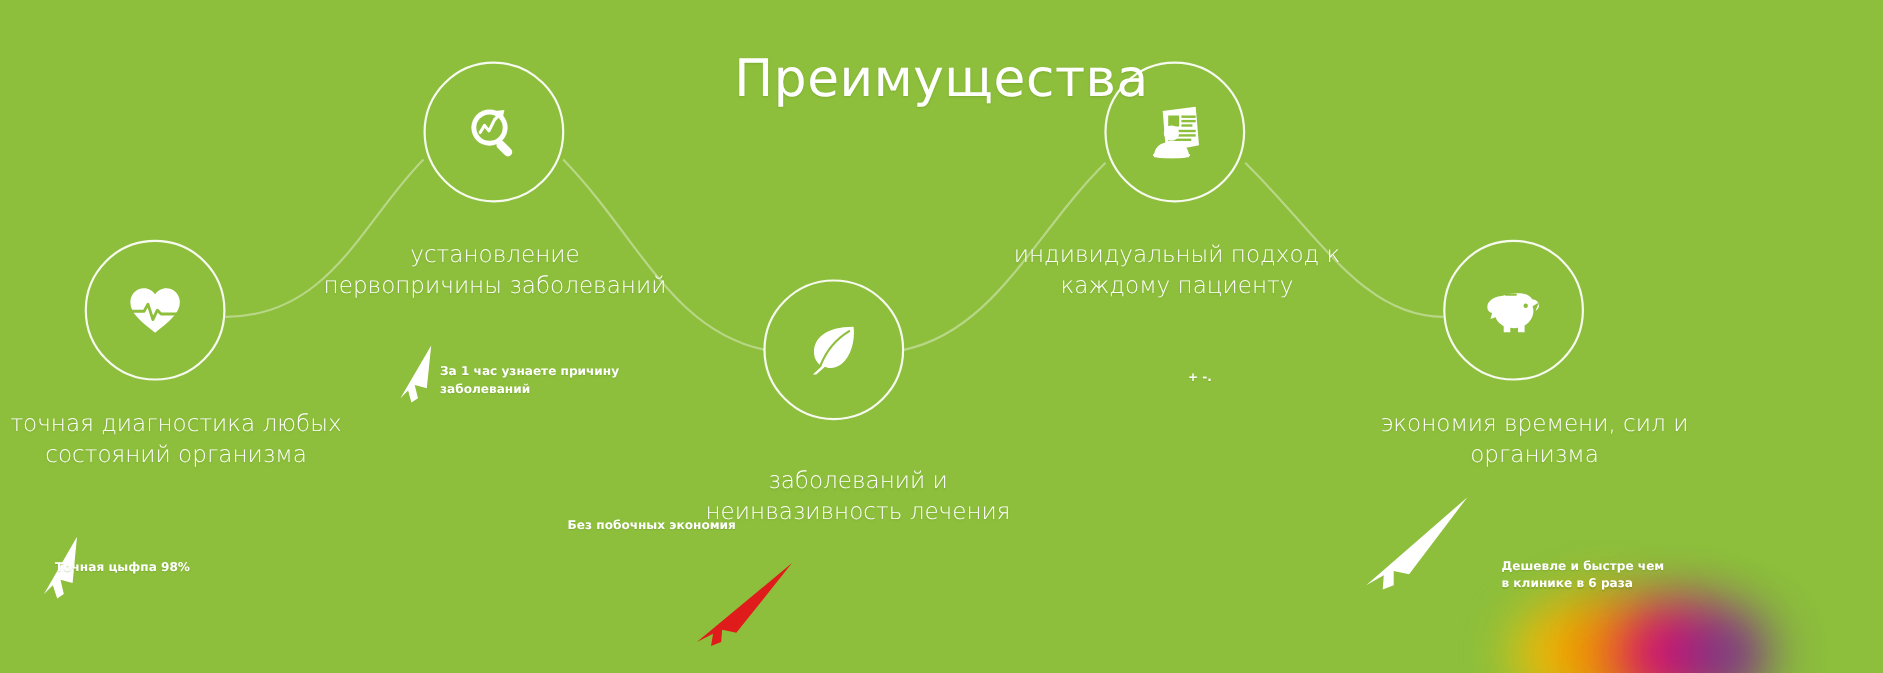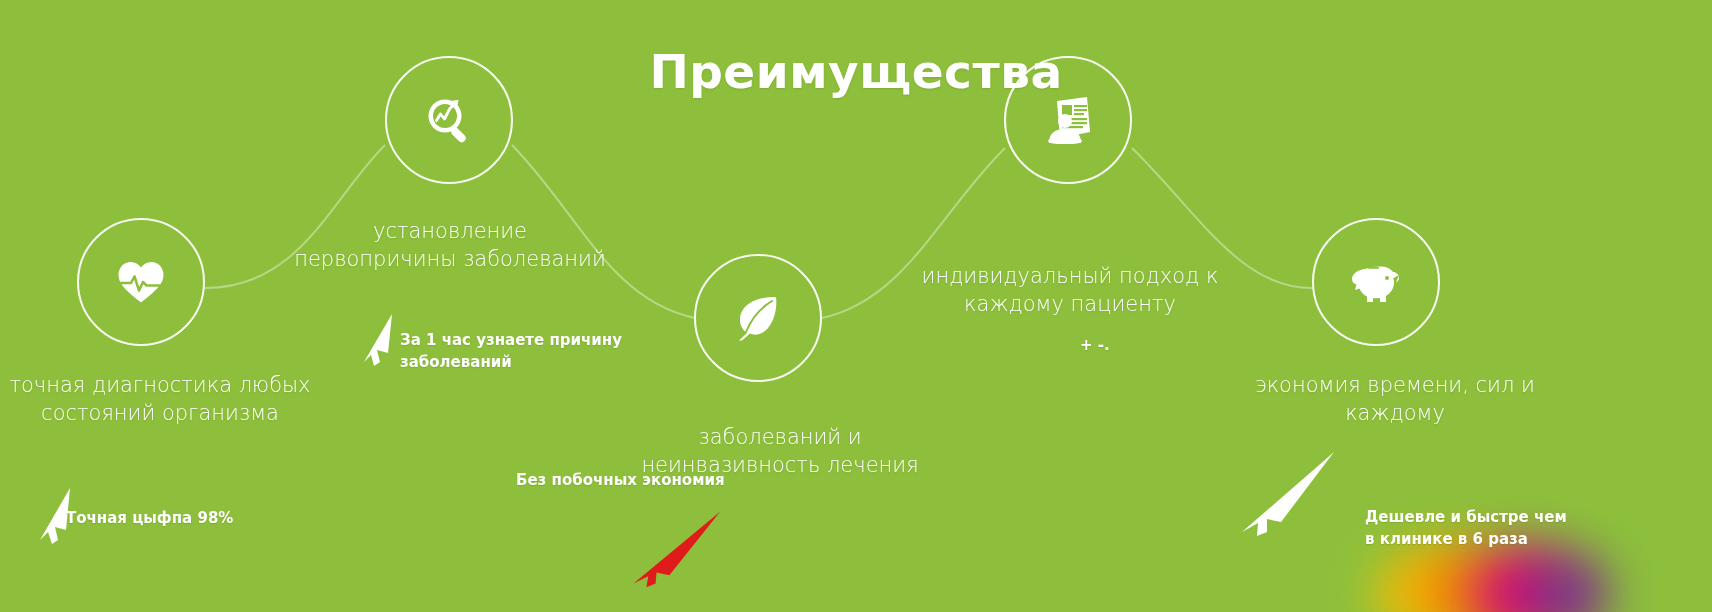--- a/index.html
+++ b/index.html
@@ -20,21 +20,21 @@
   .blob.magenta{width:110px;height:90px;background:#d6007f;left:1470px;top:548px;}
   .blob.violet{width:80px;height:70px;background:#6d2f8f;left:1528px;top:560px;}
   .blob.orange2{width:70px;height:60px;background:#ef7d00;left:1468px;top:575px;}
 
   
   .wave{position:absolute;left:0;top:0;width:1712px;height:612px;pointer-events:none;}
 
   
   .title{
     position:absolute;left:0;top:44px;width:1712px;text-align:center;
-    color:#ffffff;font-size:47px;font-weight:700;letter-spacing:.5px;
+    color:#ffffff;font-size:47px;font-weight:400;letter-spacing:.5px;
     font-family:"DejaVu Sans", sans-serif;
     text-shadow:0 1px 2px rgba(80,120,20,.25);
   }
 
   
   .node{position:absolute;}
   .circle{
     position:absolute;border-radius:50%;
     border:2px solid rgba(255,255,255,.92);
     box-sizing:border-box;
@@ -47,21 +47,21 @@
     position:absolute;color:#ffffff;font-weight:300;
     font-size:21px;line-height:1.32;text-align:center;
     text-shadow:0 1px 2px rgba(80,120,20,.22);
     font-family:"DejaVu Sans", sans-serif;
     white-space:pre-line;
   }
 
   
   .note{
     position:absolute;color:#ffffff;font-weight:700;
-    font-size:15px;line-height:1.45;
+    font-size:11px;line-height:1.45;
     font-family:"DejaVu Sans", sans-serif;
     text-shadow:0 1px 1px rgba(80,120,20,.25);
     white-space:pre-line;
   }
 
   
   .arrow{position:absolute;pointer-events:none;}
 </style>
 </head>
 <body>
@@ -92,21 +92,21 @@
           <path fill="#ffffff" d="M23 41.5 C 10 31 0.5 24 0.5 13.8 C 0.5 6.3 6.1 1 12.8 1 C 17 1 20.7 3.2 23 6.6 C 25.3 3.2 29 1 33.2 1 C 39.9 1 45.5 6.3 45.5 13.8 C 45.5 24 36 31 23 41.5 Z"></path>
           <path fill="none" stroke="#8dbf3c" stroke-width="2.6" stroke-linejoin="round" stroke-linecap="round" d="M2 22 H13 L16.5 15.5 L21 29.5 L25 21 L28.5 24.5 H44"></path>
         </svg>
       </span>
     </div>
     <div class="caption" style="left:-40px;top:372px;width:400px;">точная диагностика любых
 состояний организма</div>
     <svg class="arrow" style="left:22px;top:486px;" width="60" height="62">
       <path fill="#ffffff" d="M48 2 L18 54 L26 46 L30 58 L36 54 L33 41 L44 44 Z"></path>
     </svg>
-    <div class="note" style="left:66px;top:508px;width:260px;">Точная цыфпа 98%</div>
+    <div class="note" style="left:50px;top:508px;width:260px;">Точная цыфпа 98%</div>
   </div>
 
   <div class="node">
     <div class="circle" style="left:385px;top:56px;width:128px;height:128px;">
       <span>
         <svg width="48" height="48" viewBox="0 0 48 48">
           <circle cx="20" cy="20" r="16.5" fill="#ffffff"></circle>
           <circle cx="20" cy="20" r="12" fill="#8dbf3c"></circle>
           <rect x="29.5" y="30.5" width="8" height="17" rx="4" fill="#ffffff" transform="rotate(-45 33.5 39)"></rect>
           <path fill="none" stroke="#ffffff" stroke-width="2.8" stroke-linejoin="round" stroke-linecap="round" d="M11.5 24.5 L15.5 18 L19.5 23 L24.5 13 L31 6"></path>
@@ -153,38 +153,38 @@
             <rect x="19" y="22" width="25" height="2.2"></rect>
             <rect x="19" y="26" width="25" height="2.2"></rect>
             <rect x="19" y="30" width="21" height="2.2"></rect>
           </g>
           <path fill="#ffffff" d="M15 25 a7 7 0 1 1 14 0 a7 7 0 1 1 -14 0 Z"></path>
           <path fill="#ffffff" d="M6 47 C6 38 11 33 22 33 C33 33 38 38 38 47 Z"></path>
           <ellipse cx="22" cy="45" rx="17" ry="3.4" fill="#ffffff"></ellipse>
         </svg>
       </span>
     </div>
-    <div class="caption" style="left:900px;top:218px;width:340px;margin-top:45px;">индивидуальный подход к
+    <div class="caption" style="left:900px;top:218px;width:340px;">индивидуальный подход к
 каждому пациенту</div>
     <div class="note" style="left:1080px;top:335px;width:160px;">+ -.</div>
   </div>
 
   <div class="node">
     <div class="circle" style="left:1312px;top:218px;width:128px;height:128px;">
       <span>
         <svg width="48" height="42" viewBox="0 0 48 42">
           <path fill="#ffffff" d="M13 8 C 4 9 0 14 0 18 C 0 21 2 23 4.5 23.5 L3 29 L7.5 27.5 C 9 31.5 12 34 15 35.5 L15 41 L21 41 L21 37 C 23 37.4 26 37.4 28 37 L28 41 L34 41 L34 35 C 39 32 42 27 42 21.5 C 42 20 41.7 18.6 41.2 17.3 L47 14 L44 21.5 C 44 21.5 47 20 47 17 C 47 13.5 44 11 41 11 C 38.5 7.5 34 5.5 28 5.5 C 23 5.5 18 6.2 15 7.6 Z"></path>
           <circle cx="35" cy="17" r="2" fill="#8dbf3c"></circle>
           <path fill="#8dbf3c" d="M16 4 C 19 2.5 24 2 27 3 C 24 5 19 5.5 16 4 Z"></path>
           <rect x="16" y="6" width="11" height="1.8" rx="0.9" fill="#8dbf3c"></rect>
         </svg>
       </span>
     </div>
     <div class="caption" style="left:1200px;top:372px;width:390px;">экономия времени, сил и
-каждому</div>
+организма</div>
     <svg class="arrow" style="left:1238px;top:448px;" width="110" height="90">
       <path fill="#ffffff" d="M96 4 L4 84 L20 75 L19 88 L29 84 L29 71 L43 74 Z"></path>
     </svg>
     <div class="note" style="left:1365px;top:507px;width:280px;">Дешевле и быстре чем
 в клинике в 6 раза</div>
   </div>
 
 </div>
 
 </body></html>

